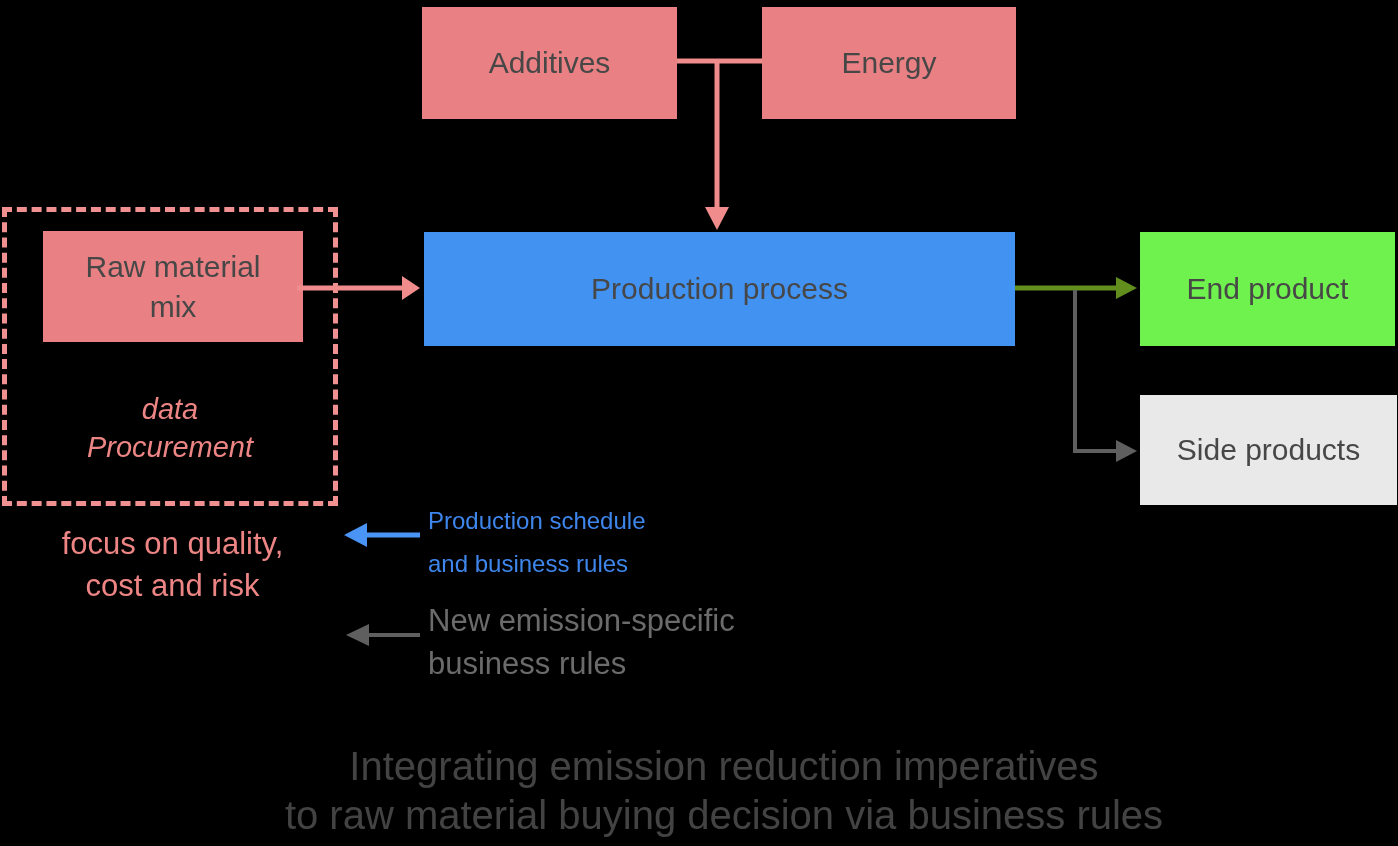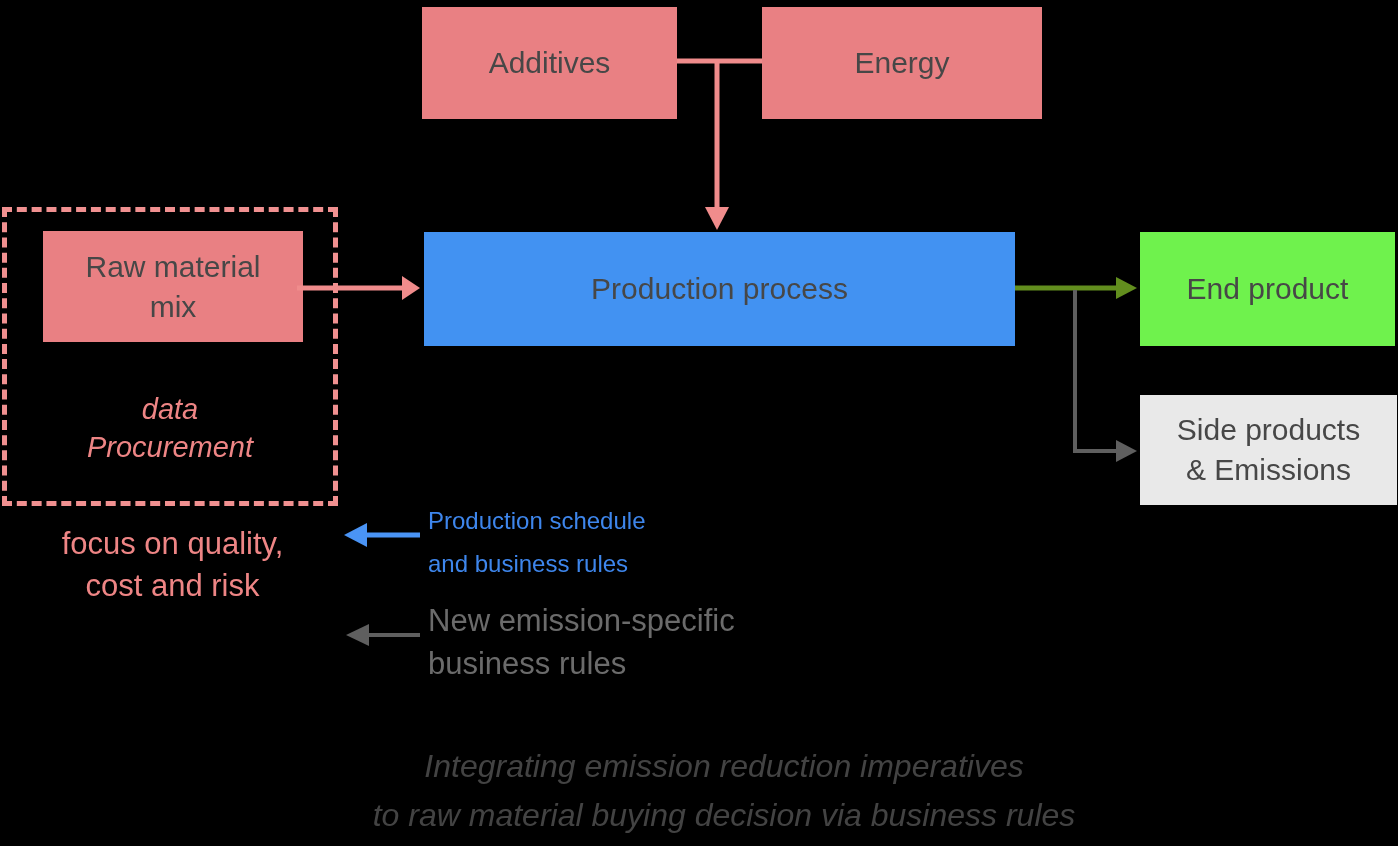--- a/index.html
+++ b/index.html
@@ -14,21 +14,21 @@
   body{
     width:1398px;height:846px;background:var(--background);
     font-family:"Liberation Sans", sans-serif;position:relative;overflow:hidden;
   }
   .canvas{position:absolute;left:0;top:4px;width:1398px;height:846px;}
   .box{
     position:absolute;display:flex;flex-direction:column;align-items:center;justify-content:center;
     color:var(--box_text);font-size:30px;line-height:40px;text-align:center;box-sizing:border-box;
   }
   .node-additives{left:422px;top:3px;width:255px;height:112px;background:var(--pink_box);}
-  .node-energy{left:762px;top:3px;width:280px;height:112px;background:var(--pink_box);}
+  .node-energy{left:762px;top:3px;width:254px;height:112px;background:var(--pink_box);}
   .node-raw{left:43px;top:227px;width:260px;height:111px;background:var(--pink_box);}
   .node-production{left:424px;top:228px;width:591px;height:114px;background:var(--blue_box);}
   .node-end{left:1140px;top:228px;width:255px;height:114px;background:var(--green_box);}
   .node-side{left:1140px;top:391px;width:257px;height:110px;background:var(--gray_box);}
   .dashed-frame{
     position:absolute;left:2px;top:203px;width:336px;height:299px;box-sizing:border-box;
     border:5px dashed var(--pink_dash);background:transparent;
   }
   .txt{position:absolute;white-space:nowrap;}
   .txt-procurement{
@@ -42,21 +42,21 @@
   .txt-schedule{
     left:428px;top:495px;text-align:left;
     color:var(--blue_text);font-size:24px;line-height:43px;
   }
   .txt-newrules{
     left:428px;top:595px;text-align:left;
     color:var(--gray_text);font-size:31px;line-height:43px;
   }
   .txt-caption{
     left:50px;top:738px;width:1348px;text-align:center;
-    color:var(--caption_text);font-size:32px;line-height:49px;font-style:italic;
+    color:var(--caption_text);font-size:40px;line-height:49px;
   }
   svg.arrows{position:absolute;left:0;top:0;pointer-events:none;}
   .stroke-pink{stroke:var(--pink_arrow);fill:none;}
   .fill-pink{fill:var(--pink_arrow);stroke:none;}
   .stroke-olive{stroke:var(--olive_arrow);fill:none;}
   .fill-olive{fill:var(--olive_arrow);stroke:none;}
   .stroke-gray{stroke:var(--gray_arrow);fill:none;}
   .fill-gray{fill:var(--gray_arrow);stroke:none;}
   .stroke-blue{stroke:var(--blue_arrow);fill:none;}
   .fill-blue{fill:var(--blue_arrow);stroke:none;}
@@ -79,21 +79,20 @@
     <span>mix</span>
   </div>
   <div class="box node-production">
     <span>Production process</span>
   </div>
   <div class="box node-end">
     <span>End product</span>
   </div>
   <div class="box node-side">
     <span>Side products</span>
-    <span>&amp; Emissions</span>
   </div>
 
   <div class="txt txt-procurement">
     <div>data</div>
     <div>Procurement</div>
   </div>
 
   <div class="txt txt-buyers">
     <div>focus on quality,</div>
     <div>cost and risk</div>

